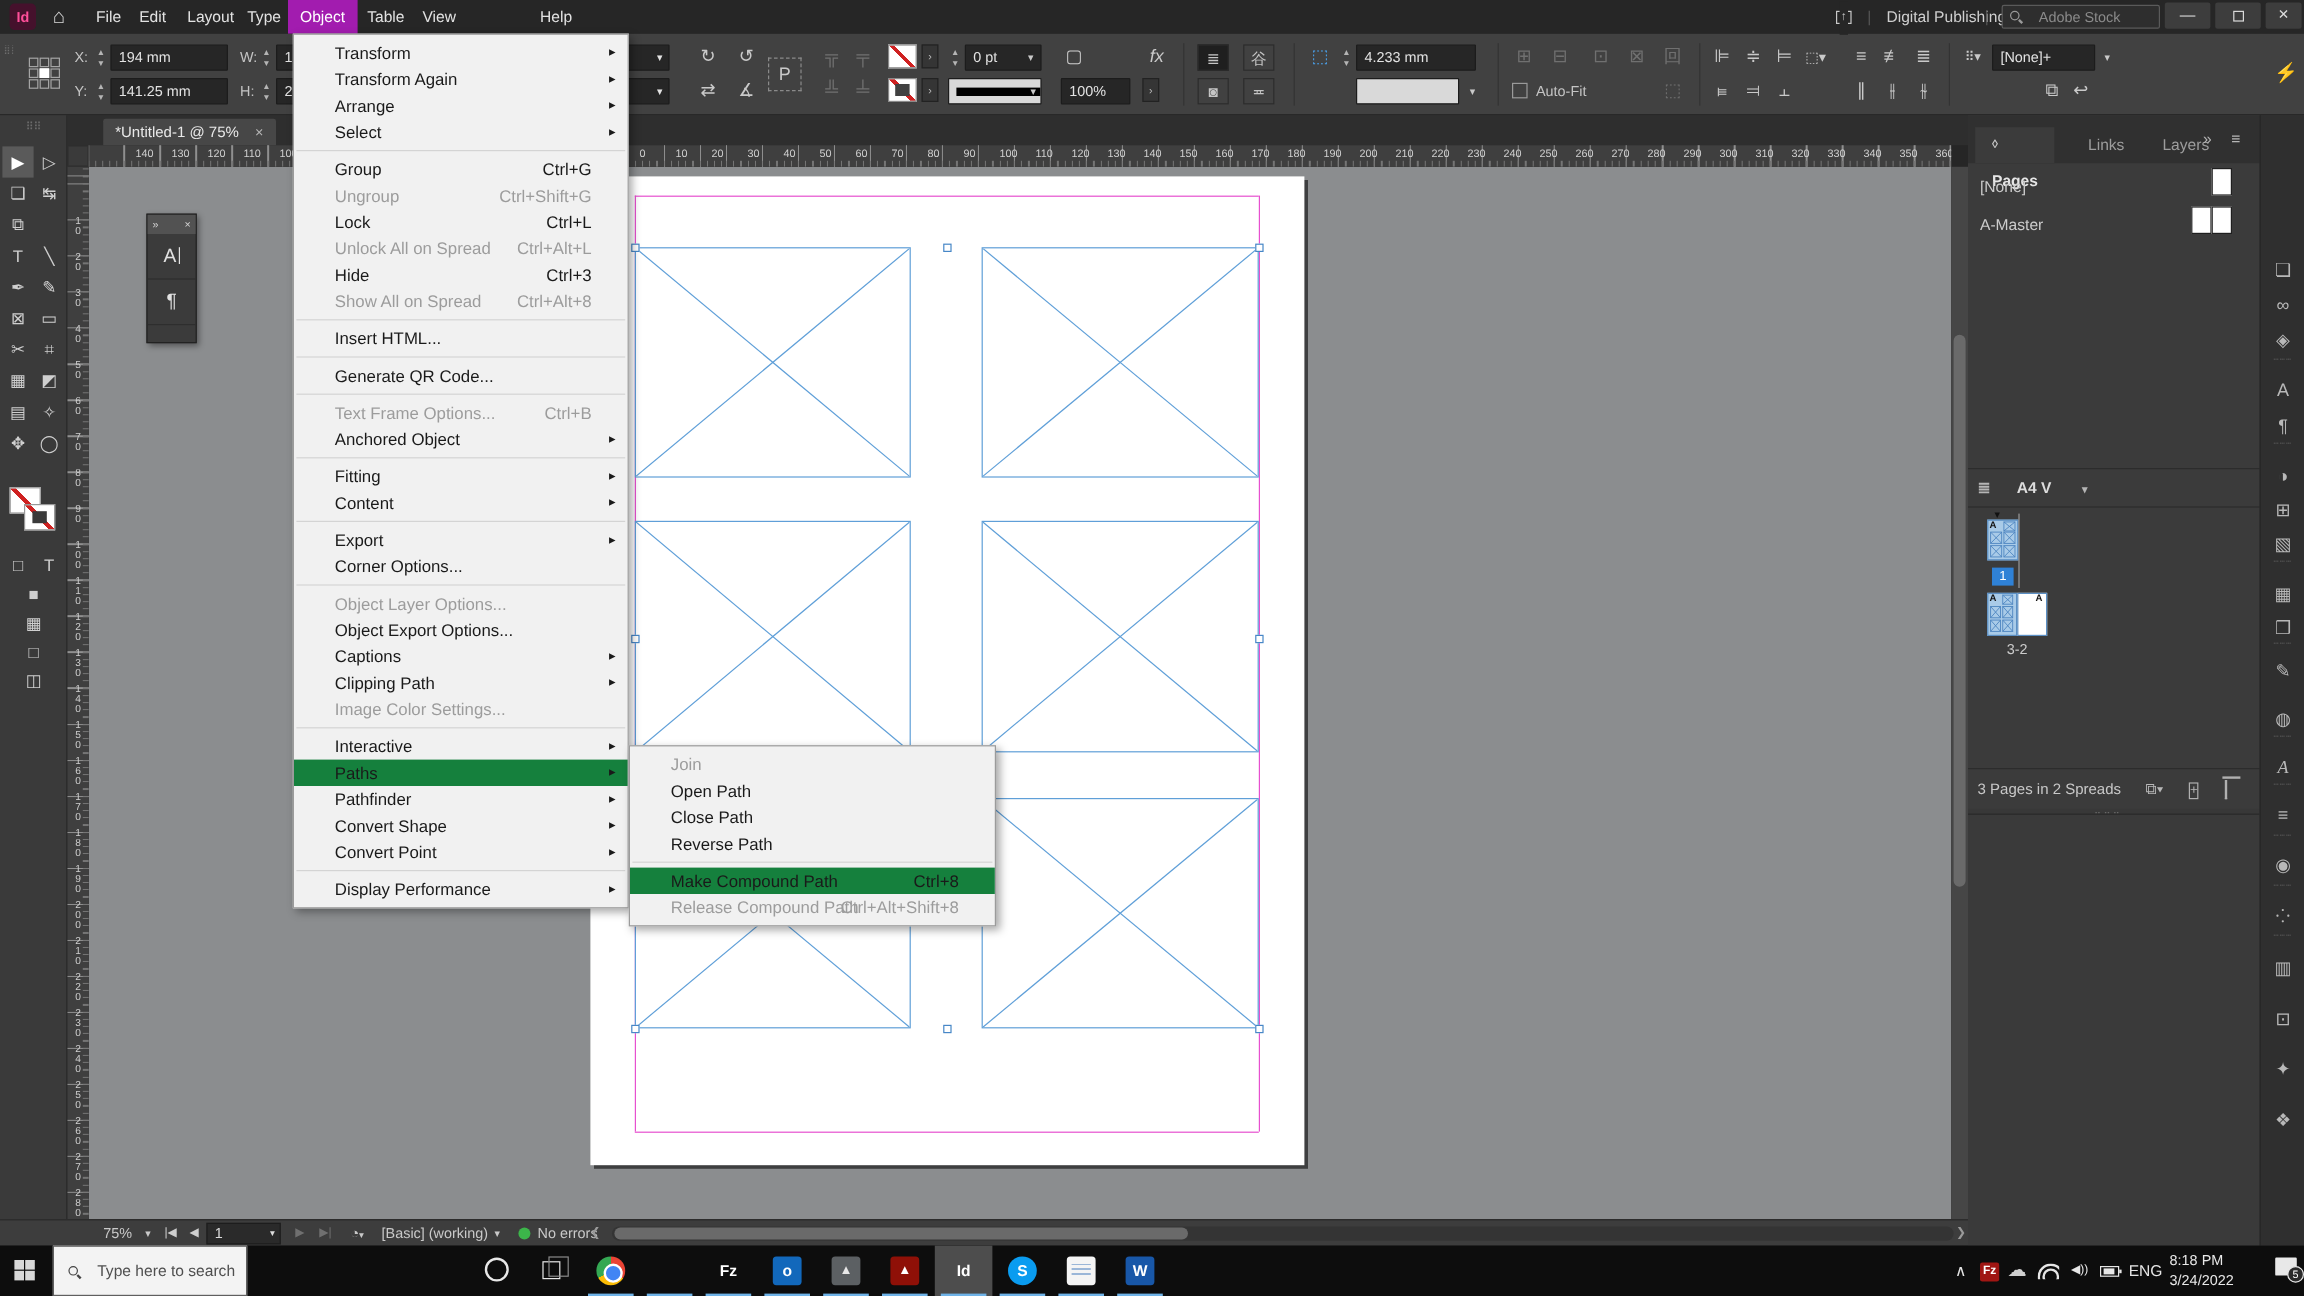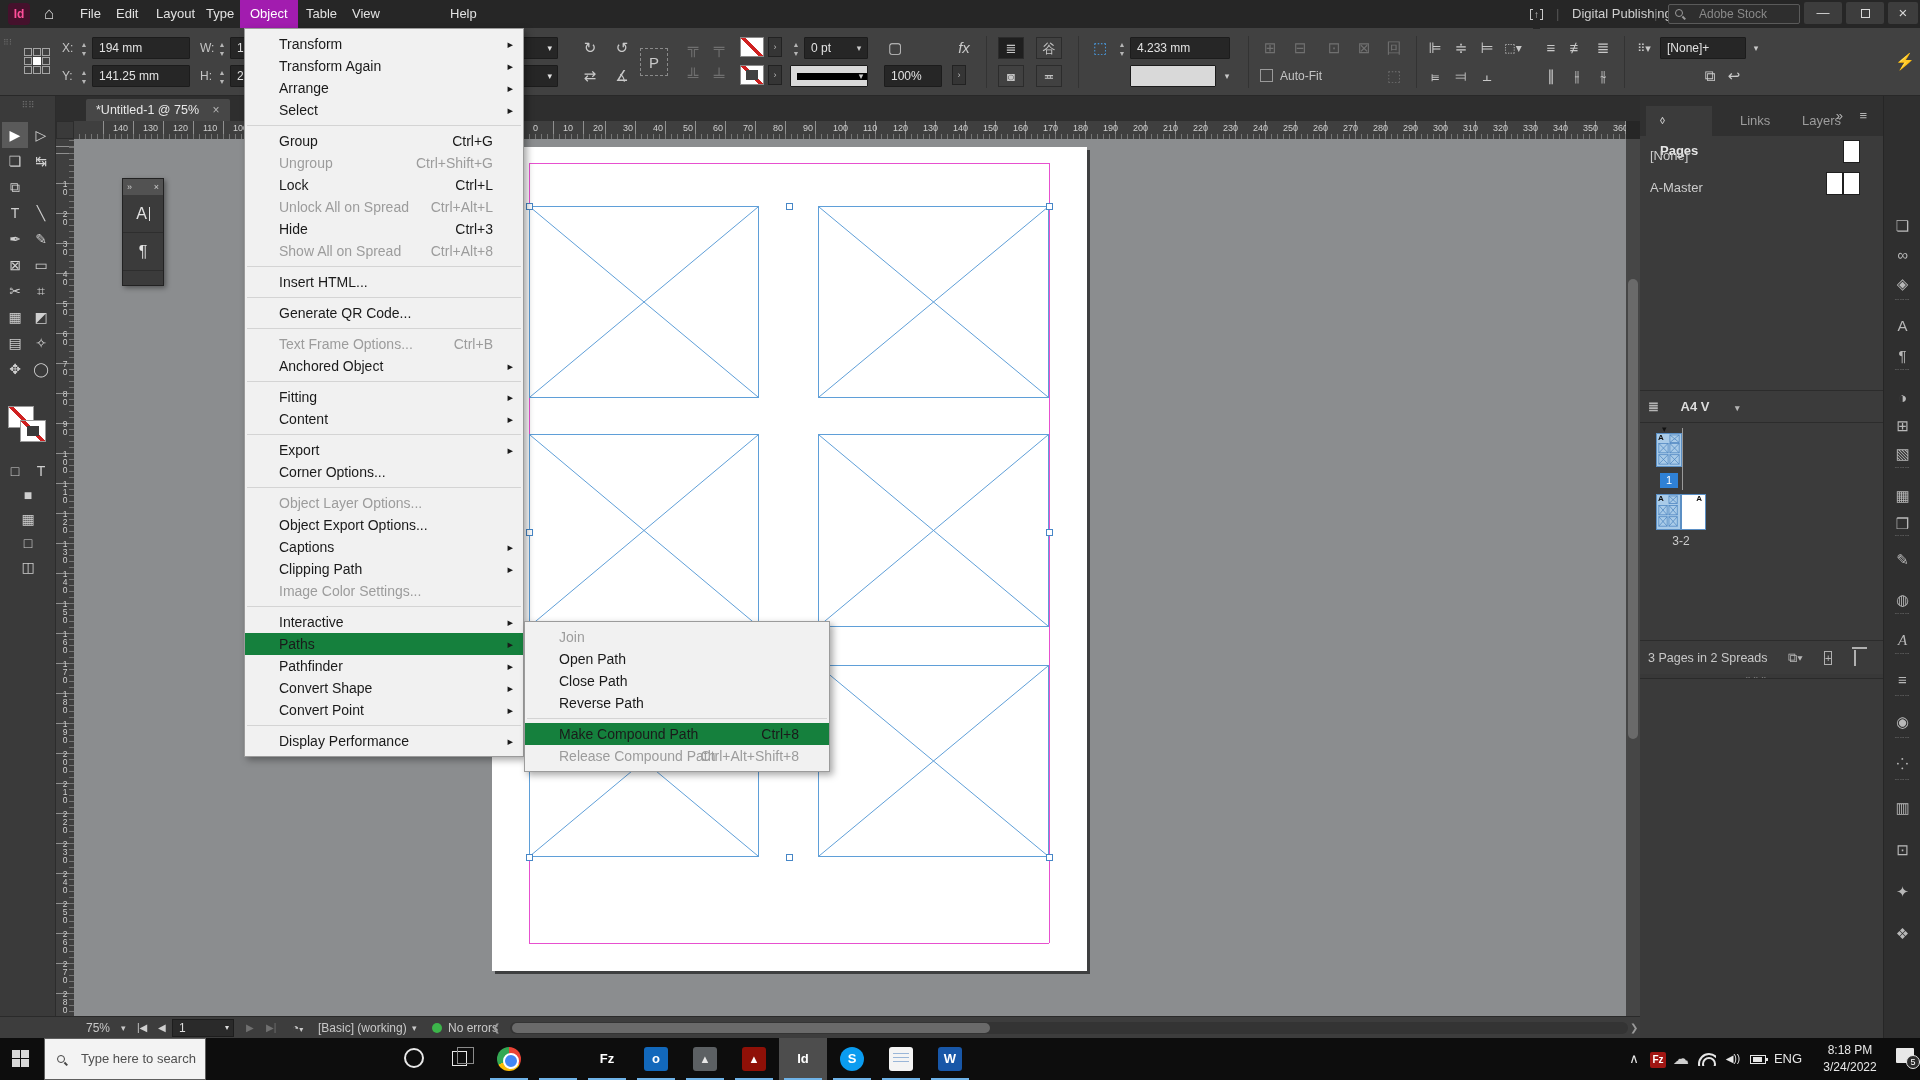--- a/index.html
+++ b/index.html
@@ -178,21 +178,21 @@
   .ic-word{background:#1857a8;}
   .tray{position:absolute;top:0;height:42px;color:#e6e6e6;font-size:13px;line-height:42px;text-align:center;}
   .fzmini{display:inline-block;width:16px;height:16px;background:#a01613;color:#fff;font-size:10px;font-weight:bold;
     line-height:16px;border-radius:2px;vertical-align:middle;}
   .wifi{position:relative;display:inline-block;width:18px;height:13px;overflow:hidden;vertical-align:middle;}
   .wifi::before{content:"";position:absolute;left:0;top:0;width:18px;height:18px;border:2px solid #e6e6e6;border-radius:50%;}
   .wifi::after{content:"";position:absolute;left:4px;top:4px;width:10px;height:10px;border:2px solid #e6e6e6;border-radius:50%;}
   .batt{display:inline-block;width:16px;height:9px;border:1px solid #e6e6e6;position:relative;vertical-align:middle;}
   .batt::before{content:"";position:absolute;left:2px;top:1px;width:9px;height:5px;background:#e6e6e6;}
   .batt::after{content:"";position:absolute;right:-3px;top:2px;width:2px;height:3px;background:#e6e6e6;}
-  .clock{position:absolute;top:4px;right:28px;width:84px;color:#e8e8e8;font-size:12px;line-height:17px;text-align:center;}
+  .clock{position:absolute;top:4px;right:28px;width:84px;color:#e8e8e8;font-size:12px;line-height:17px;text-align:left;}
   .notif{position:absolute;right:6px;top:10px;width:18px;height:15px;background:#e8e8e8;border-radius:1px;}
   .notif .b5{position:absolute;right:-6px;bottom:-6px;width:14px;height:14px;border-radius:50%;background:#2b2b2b;
     border:1px solid #e8e8e8;color:#fff;font-size:9px;line-height:12px;text-align:center;}
 </style>
 </head>
 <body>
 
 <div id="titlebar">
   <div class="id-badge">Id</div>
   <div class="home-ic">⌂</div>

